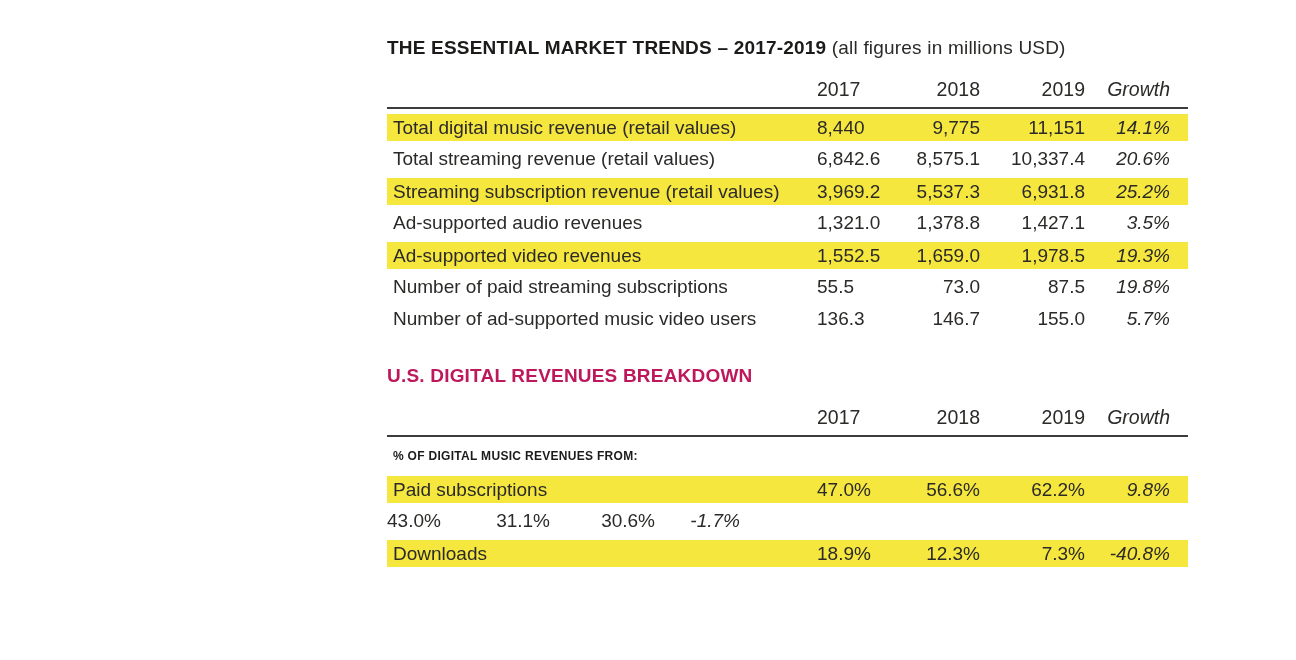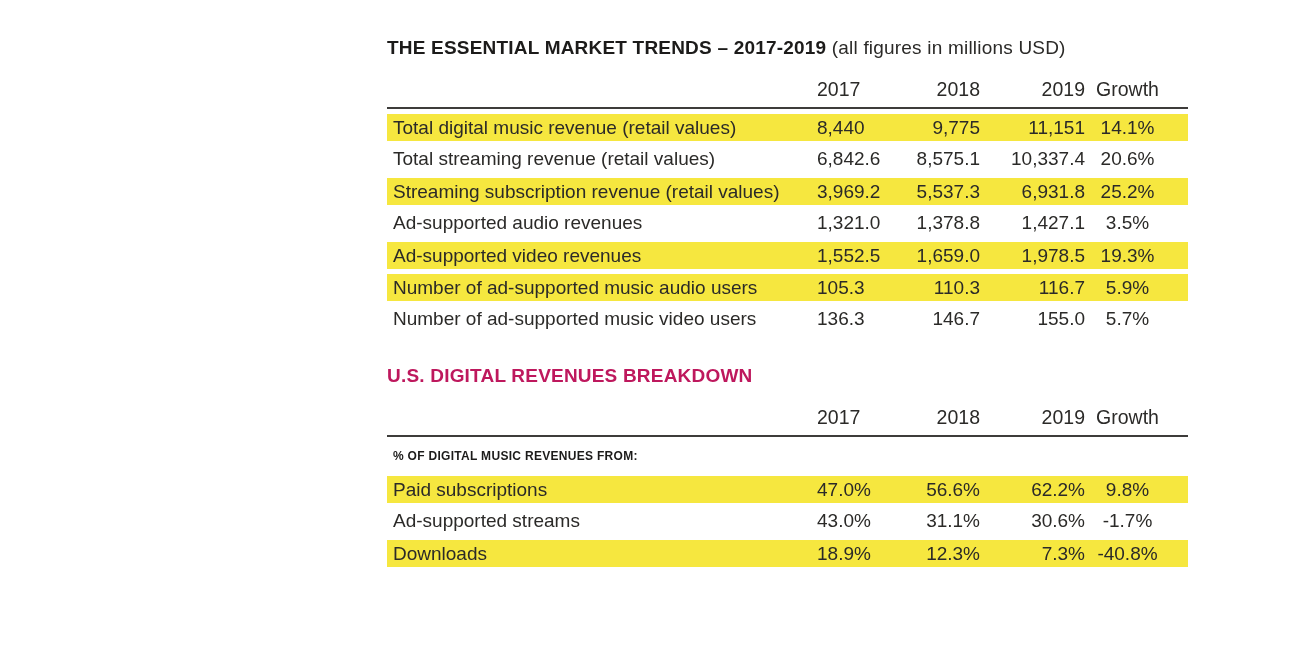--- a/index.html
+++ b/index.html
@@ -50,21 +50,21 @@
   .trow.hl {
     background: #F6E73F;
     border-top: 3px solid #ffffff;
     border-bottom: 2px solid #ffffff;
   }
   .cell { white-space: nowrap; }
   .cell.label { width: 430px; padding-left: 6px; }
   .cell.c1 { width: 76px;  text-align: left; }
   .cell.c2 { width: 87px;  text-align: right; }
   .cell.c3 { width: 105px; text-align: right; }
-  .cell.c4 { width: 103px; text-align: center; padding-right: 18px; }
+  .cell.c4 { width: 103px; text-align: right; padding-right: 18px; font-style: italic; }
   .section-title {
     margin-top: 30px;
     font-size: 19px;
     font-weight: bold;
     color: #be185d;
     letter-spacing: 0.2px;
   }
   .subhead-row {
     display: flex;
     align-items: center;
@@ -124,26 +124,26 @@
       <div class="cell c3">1,427.1</div>
       <div class="cell c4">3.5%</div>
     </div>
     <div class="trow hl">
       <div class="cell label">Ad-supported video revenues</div>
       <div class="cell c1">1,552.5</div>
       <div class="cell c2">1,659.0</div>
       <div class="cell c3">1,978.5</div>
       <div class="cell c4">19.3%</div>
     </div>
-    <div class="trow hl">
-      <div class="cell label">Number of ad-supported music audio users</div>
-      <div class="cell c1">105.3</div>
-      <div class="cell c2">110.3</div>
-      <div class="cell c3">116.7</div>
-      <div class="cell c4">5.9%</div>
+    <div class="trow">
+      <div class="cell label">Number of paid streaming subscriptions</div>
+      <div class="cell c1">55.5</div>
+      <div class="cell c2">73.0</div>
+      <div class="cell c3">87.5</div>
+      <div class="cell c4">19.8%</div>
     </div>
     <div class="trow">
       <div class="cell label">Number of ad-supported music video users</div>
       <div class="cell c1">136.3</div>
       <div class="cell c2">146.7</div>
       <div class="cell c3">155.0</div>
       <div class="cell c4">5.7%</div>
     </div>
   </div>
 
@@ -165,21 +165,20 @@
 
   <div>
     <div class="trow hl">
       <div class="cell label">Paid subscriptions</div>
       <div class="cell c1">47.0%</div>
       <div class="cell c2">56.6%</div>
       <div class="cell c3">62.2%</div>
       <div class="cell c4">9.8%</div>
     </div>
     <div class="trow">
-      <div class="cell label">Ad-supported streams</div>
       <div class="cell c1">43.0%</div>
       <div class="cell c2">31.1%</div>
       <div class="cell c3">30.6%</div>
       <div class="cell c4">-1.7%</div>
     </div>
     <div class="trow hl">
       <div class="cell label">Downloads</div>
       <div class="cell c1">18.9%</div>
       <div class="cell c2">12.3%</div>
       <div class="cell c3">7.3%</div>

